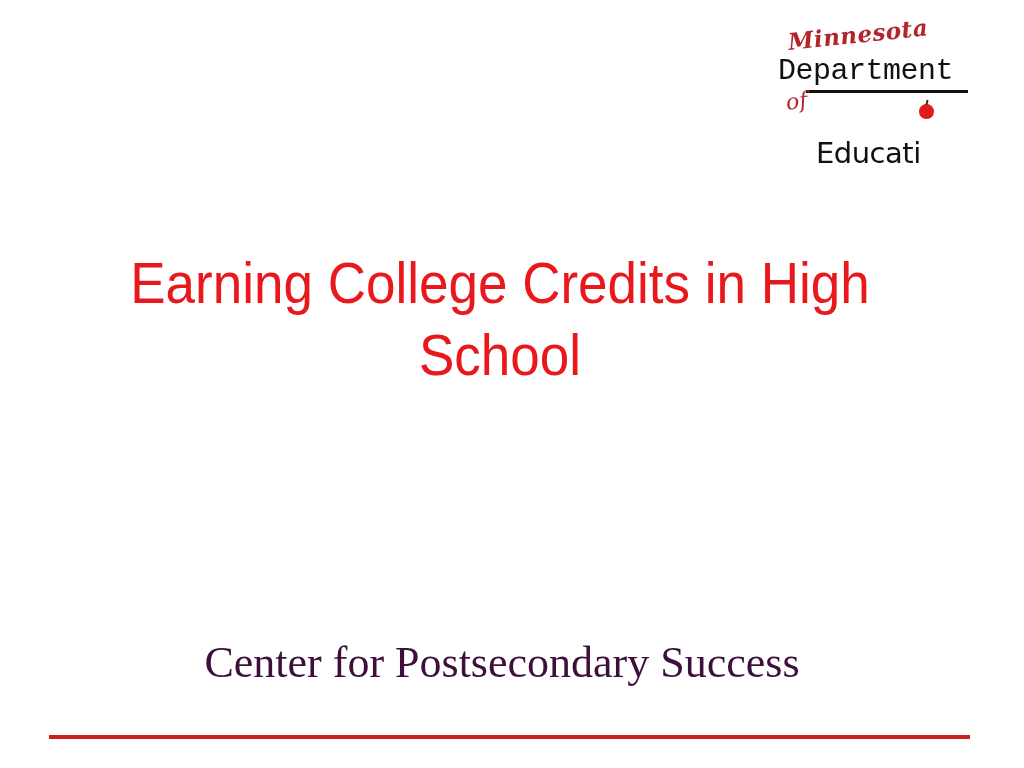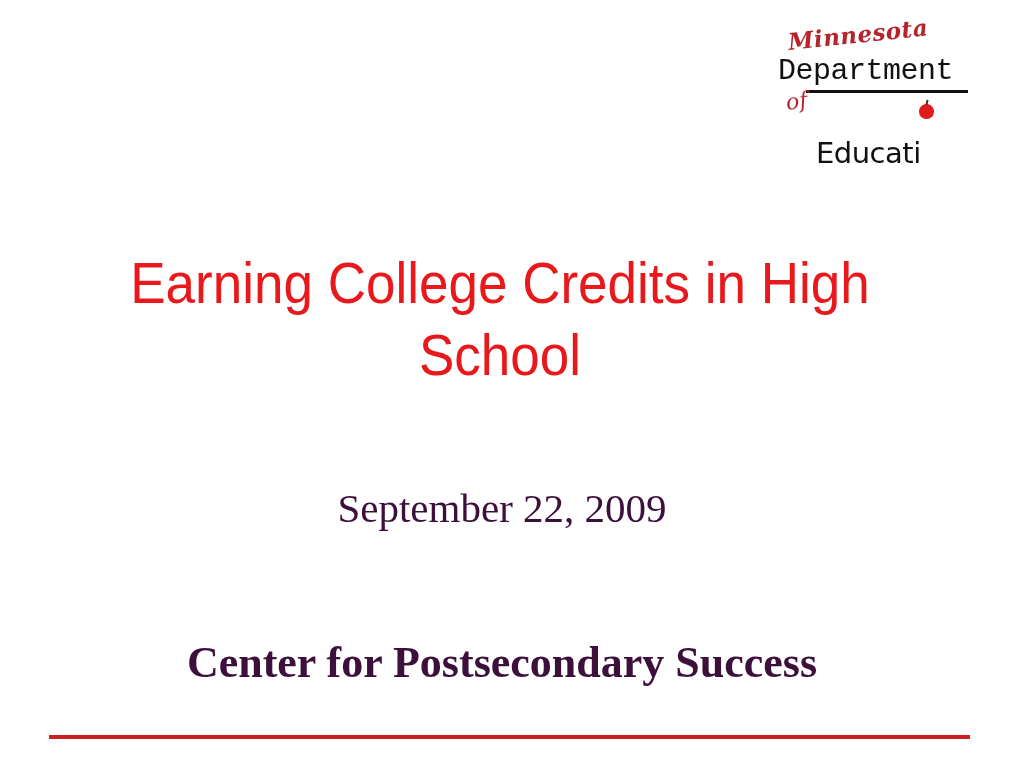--- a/index.html
+++ b/index.html
@@ -149,21 +149,21 @@
     font-size: 41px;
     color: #3d103b;
   }
   .subtitle-org {
     position: absolute;
     left: 62px;
     top: 637px;
     width: 880px;
     text-align: center;
     font-family: "Liberation Serif", serif;
-    font-weight: 700;
+    font-weight: 400;
     font-size: 44px;
     color: #3d103b;
   }
 
   
   .footer-rule {
     position: absolute;
     left: 49px;
     top: 735px;
     width: 921px;
@@ -182,19 +182,18 @@
     <div class="logo-script">Minnesota</div>
     <div class="logo-dept">Department</div>
     <div class="logo-rule"></div>
     <div class="logo-of">of</div>
     <div class="logo-edu">Educati</div>
     <div class="logo-apple"></div>
   </div>
 
   <div class="title">Earning College Credits in High School</div>
 
-  <div class="subtitle-date">September 22, 2009</div>
 
   <div class="subtitle-org">Center for Postsecondary Success</div>
 
   <div class="footer-rule"></div>
 
 </div>
 
 </body></html>

